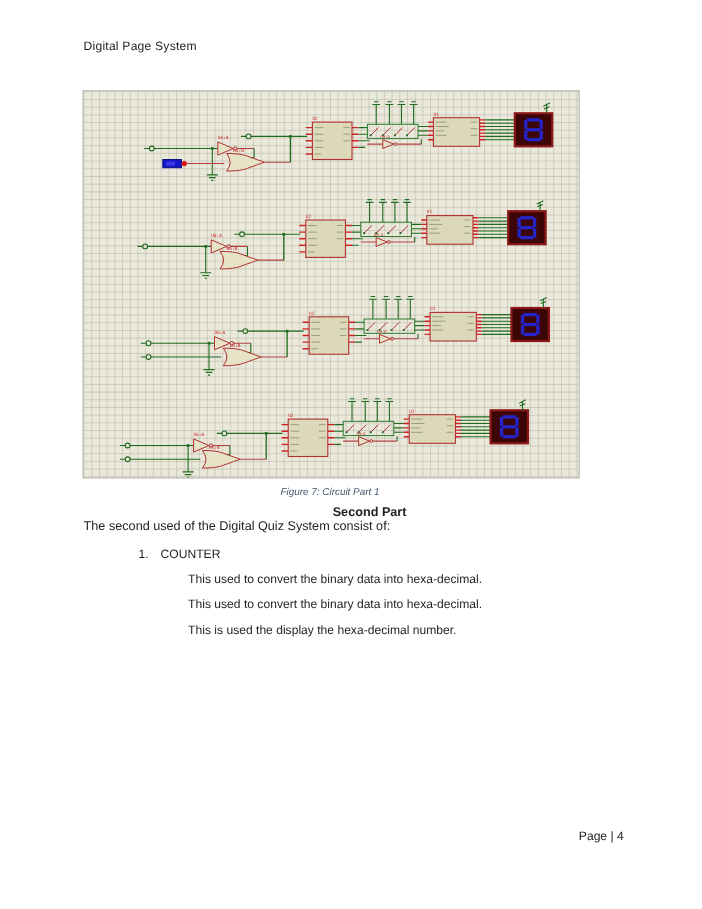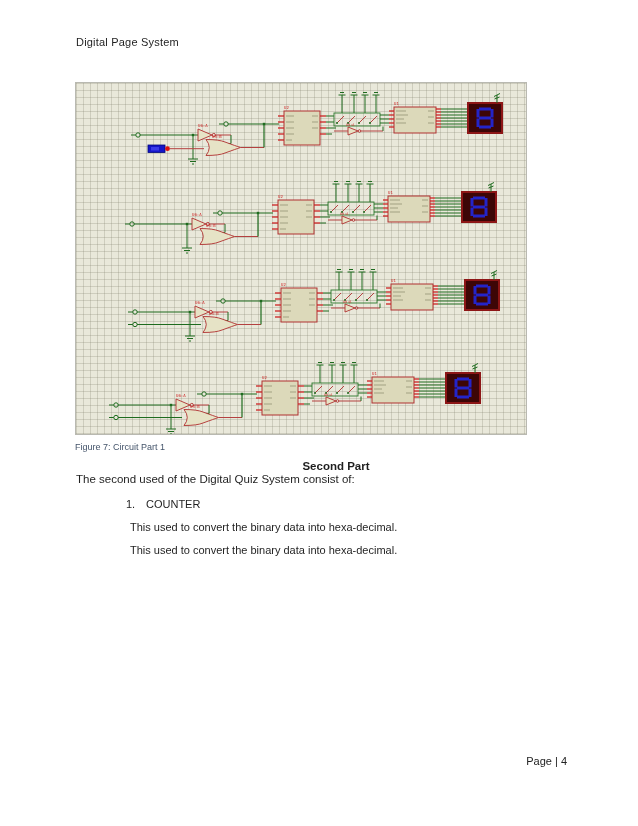--- a/index.html
+++ b/index.html
@@ -12,29 +12,29 @@
     position:absolute;left:75px;top:82px;width:450px;height:351px;
     border:1px solid #b9b9b1;box-sizing:content-box;
     background-color:#e9e8da;
     background-image:
       linear-gradient(rgba(135,135,115,.28) 1px, transparent 1px),
       linear-gradient(90deg, rgba(135,135,115,.28) 1px, transparent 1px);
     background-size:7px 7px;
   }
   .figure-box svg{position:absolute;left:0;top:0;}
   .caption{
-    position:absolute;left:75px;top:442px;width:450px;text-align:left;
-    font-size:9px;color:#44546a;
+    position:absolute;left:75px;top:442px;width:450px;text-align:center;
+    font-size:9px;font-style:italic;color:#44546a;
   }
   .content{position:absolute;left:76px;top:460px;width:520px;}
   .sec-title{font-size:11.5px;font-weight:bold;margin:0;text-align:center;}
   .intro{font-size:11.5px;margin:1px 0 0 0;}
   .item-line{margin-top:13px;font-size:11px;font-weight:normal;}
   .item-line .num{display:inline-block;margin-left:50px;width:20px;}
-  .item-desc{margin-top:11px;margin-left:54px;font-size:11px;}
+  .item-desc{margin-top:11px;margin-left:95px;font-size:11px;}
   .footer{position:absolute;top:755px;right:71px;font-size:11px;color:#222;}
   text.lbl{font-family:"DejaVu Sans Mono",monospace;}
 </style>
 </head>
 <body>
 
 <div class="header">Digital Page System</div>
 
 <div class="figure-box">
   <svg width="450" height="351" viewBox="0 0 450 351">
@@ -249,15 +249,16 @@
   <p class="sec-title">Second Part</p>
   <p class="intro">The second used of the Digital Quiz System consist of:</p>
 
   <div class="item-line">
     <span class="num">1.</span><span>COUNTER</span>
   </div>
   <div class="item-desc">This used to convert the binary data into hexa-decimal.</div>
 
   <div class="item-desc">This used to convert the binary data into hexa-decimal.</div>
 
+  <div class="item-desc">This is used the display the hexa-decimal number.</div>
 </div>
 
 <div class="footer">Page | 4</div>
 
 </body></html>

